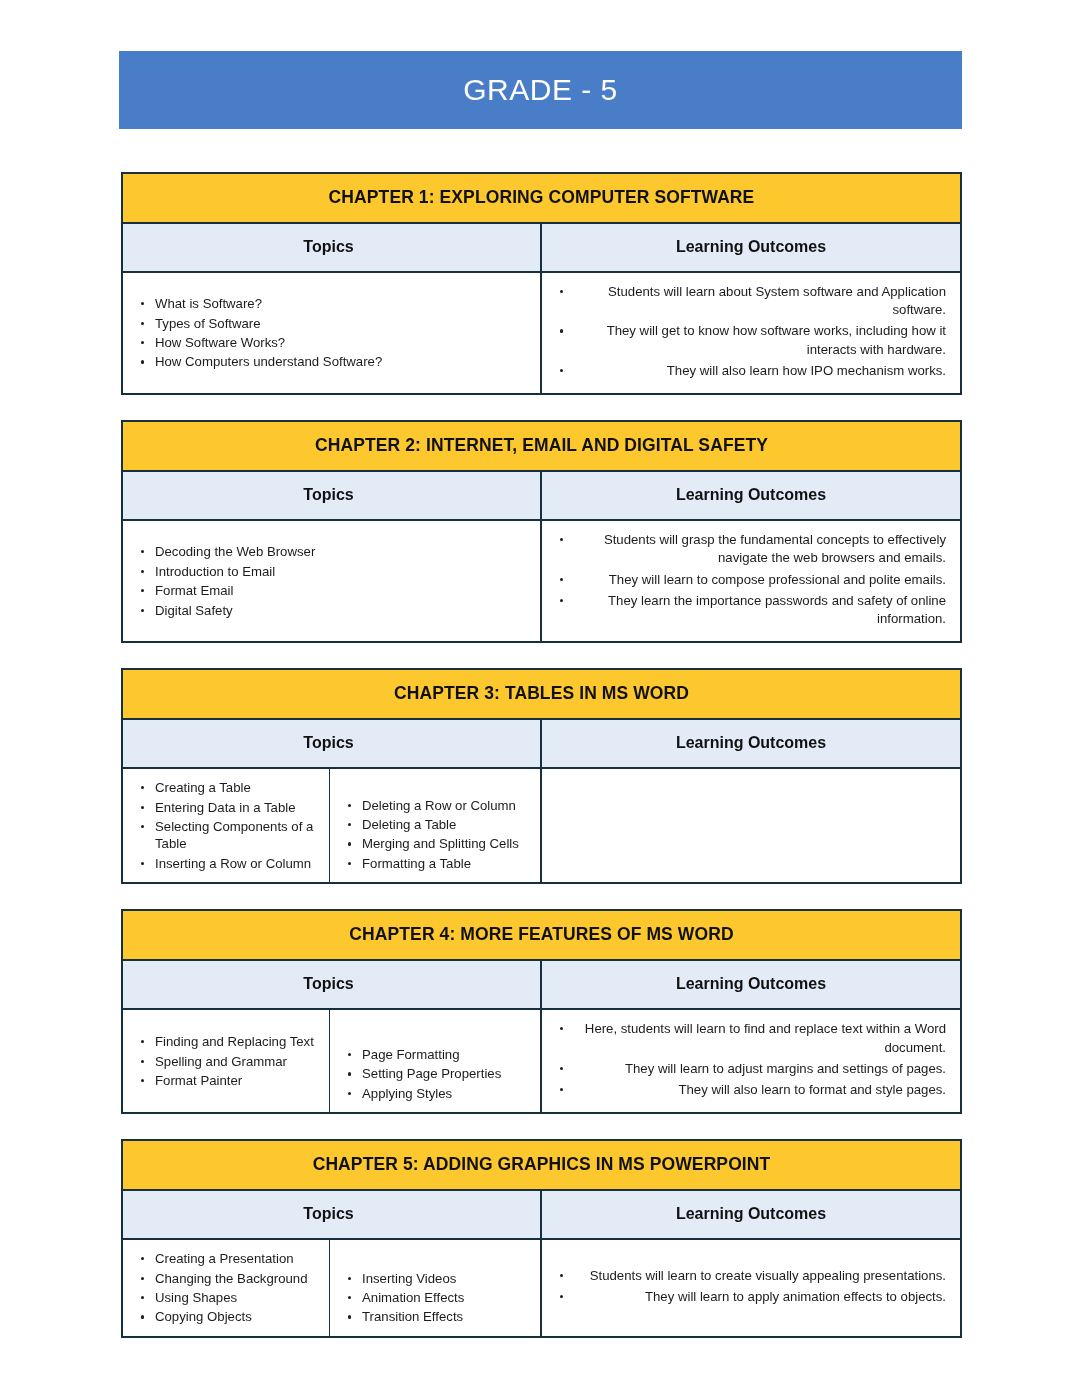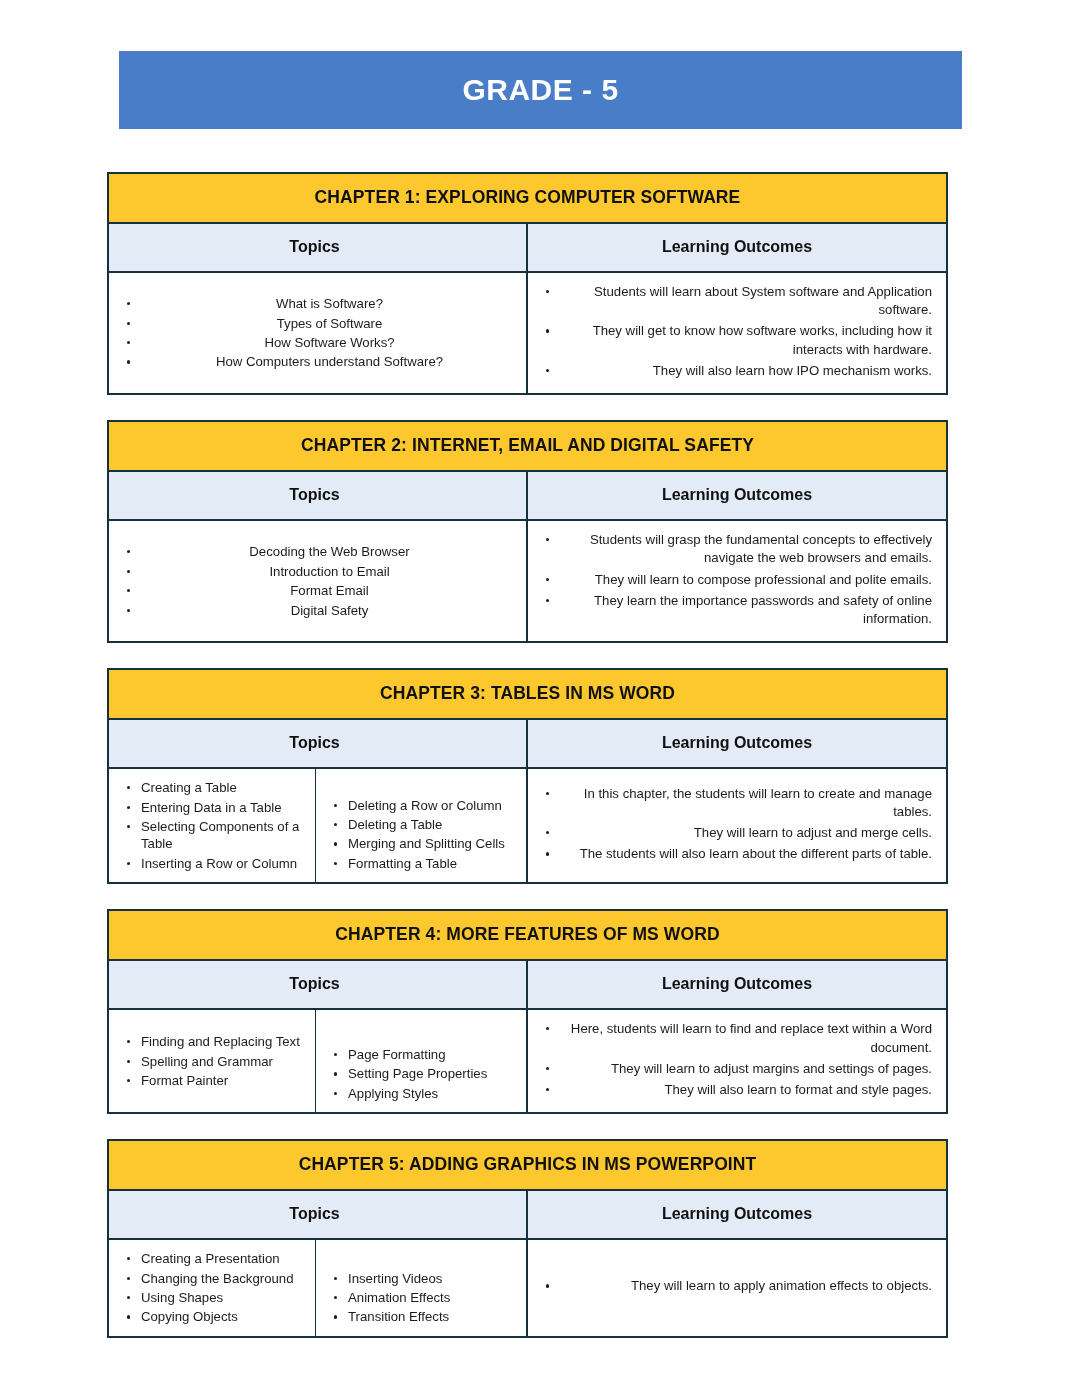--- a/index.html
+++ b/index.html
@@ -31,28 +31,28 @@
     width: 843px;
     height: 78px;
     background: #4A7DC8;
     display: flex;
     align-items: center;
     justify-content: center;
   }
   .grade-banner-title {
     color: #ffffff;
     font-size: 30px;
-    font-weight: bold;
+    font-weight: normal;
     letter-spacing: 0.5px;
   }
 
   
   .chapters {
     position: absolute;
-    left: 107px;
+    left: 121px;
     top: 172px;
     width: 841px;
   }
 
   .chapter-table {
     border: 2px solid #16303d;
     margin-bottom: 25px;
     background: #ffffff;
     box-sizing: border-box;
   }
@@ -105,21 +105,20 @@
     border-right: 2px solid #16303d;
     display: flex;
     align-items: stretch;
   }
   .topics-single {
     flex: 1 1 auto;
     display: flex;
     align-items: center;
     padding: 10px 8px 10px 6px;
     box-sizing: border-box;
-    text-align: center;
   }
   .topics-sub-a {
     flex: 0 0 207px;
     box-sizing: border-box;
     border-right: 1.5px solid #16303d;
     display: flex;
     align-items: center;
     padding: 10px 6px;
   }
   .topics-sub-b {
@@ -250,27 +249,20 @@
             </div>
             <div class="topics-sub-b">
               <ul class="bullets">
                 <li>Deleting a Row or Column</li>
                 <li>Deleting a Table</li>
                 <li>Merging and Splitting Cells</li>
                 <li>Formatting a Table</li>
               </ul>
             </div>
           </div>
-          <div class="outcomes-cell">
-            <ul class="bullets">
-              <li>In this chapter, the students will learn to create and manage tables.</li>
-              <li>They will learn to adjust and merge cells.</li>
-              <li>The students will also learn about the different parts of table.</li>
-            </ul>
-          </div>
         </div>
       </div>
       <div class="chapter-table">
         <div class="chapter-title-bar">CHAPTER 4: MORE FEATURES OF MS WORD</div>
         <div class="col-head-row">
           <div class="col-head-topics">Topics</div>
           <div class="col-head-outcomes">Learning Outcomes</div>
         </div>
         <div class="body-row">
           <div class="topics-cell">
@@ -317,20 +309,21 @@
             <div class="topics-sub-b">
               <ul class="bullets">
                 <li>Inserting Videos</li>
                 <li>Animation Effects</li>
                 <li>Transition Effects</li>
               </ul>
             </div>
           </div>
           <div class="outcomes-cell">
             <ul class="bullets">
+              <li>Students will learn to create visually appealing presentations.</li>
               <li>They will learn to apply animation effects to objects.</li>
             </ul>
           </div>
         </div>
       </div>
     </div>
 
 </div>
 
 </body></html>

